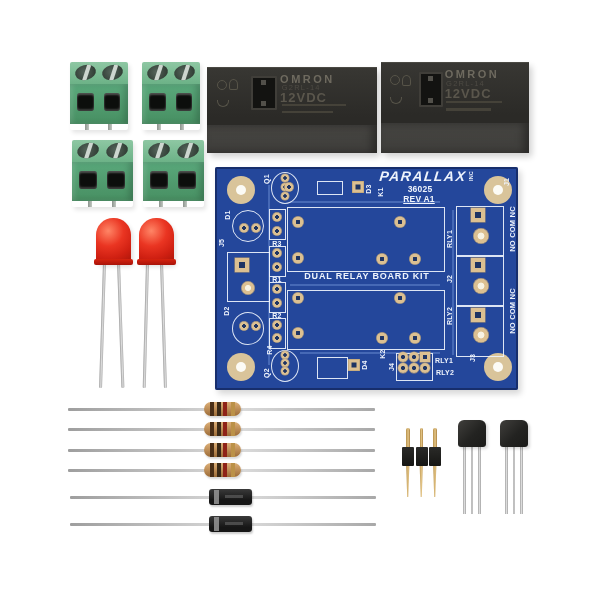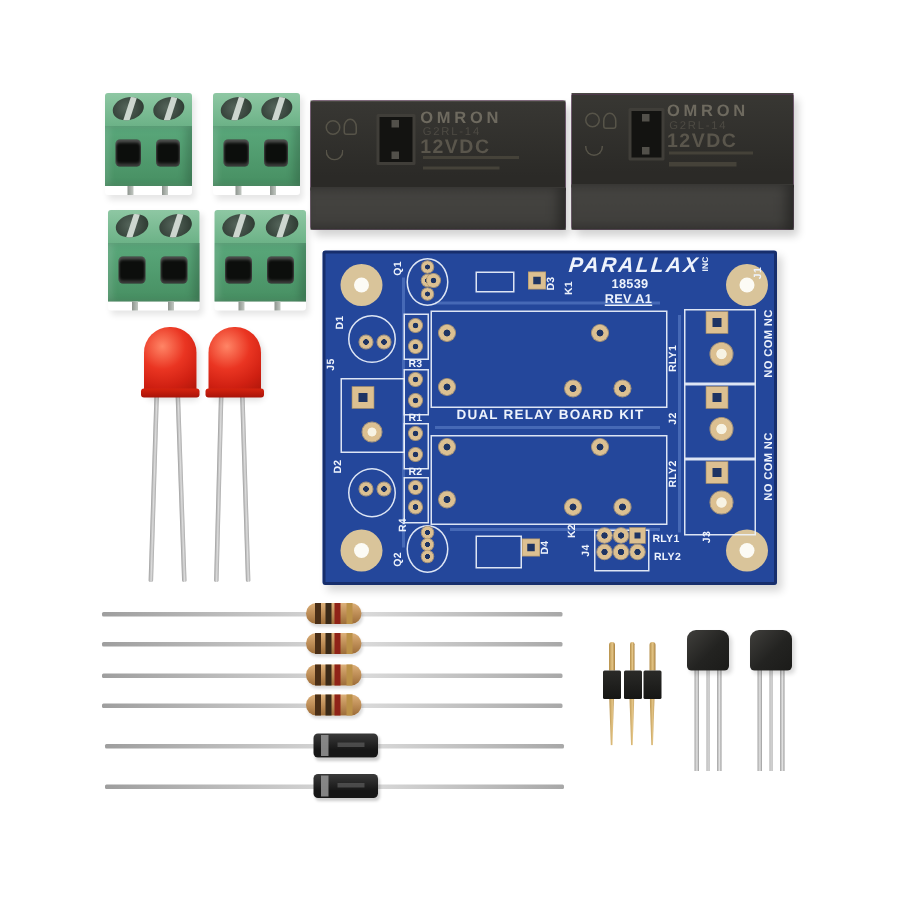--- a/index.html
+++ b/index.html
@@ -16,21 +16,21 @@
   .tb-screw::after{content:"";position:absolute;left:46%;top:-20%;width:20%;height:140%;
             background:#cdd6cf;transform:rotate(32deg);}
   .tb-body{position:absolute;left:0;right:0;top:33%;bottom:9%;
            background:linear-gradient(180deg,#5aa87b,#478f62);
            box-shadow:inset -4px 0 6px rgba(0,0,0,0.18),inset 3px 0 4px rgba(255,255,255,0.12);}
   .tb-hole{position:absolute;top:22%;width:29%;height:46%;background:#0c0e0c;border-radius:3px;
            box-shadow:inset 0 2px 2px rgba(255,255,255,0.28),inset 0 -2px 2px rgba(150,150,150,0.35);}
   .tb-pin{position:absolute;bottom:0;width:4px;height:9%;background:linear-gradient(90deg,#8d948e,#c2c8c2);}
 
   
-  .relay{position:absolute;background:#701a75;border-radius:2px;box-shadow:3px 4px 6px rgba(0,0,0,0.18);text-align:right;}
+  .relay{position:absolute;background:#e5e5e5;border-radius:2px;box-shadow:3px 4px 6px rgba(0,0,0,0.18);text-align:right;}
   .relay-top{position:absolute;left:0;right:0;top:0;height:67%;
              background:linear-gradient(180deg,#383733 0%,#2b2a27 85%);
              border-top:1px solid #4a4943;border-bottom:1px solid #121210;}
   .relay-base{position:absolute;left:0;right:0;bottom:0;height:33%;
               background:linear-gradient(180deg,#454441,#38373400 140%),#3d3c39;
               box-shadow:inset -5px 0 8px rgba(0,0,0,0.35);}
   .relay-window{position:absolute;left:26%;top:14%;width:13%;height:52%;background:#131311;
                 border:2px solid #403e39;border-radius:1px;}
   .relay-window::before,.relay-window::after{content:"";position:absolute;left:35%;width:5px;height:5px;background:#52504a;}
   .relay-window::before{top:8%;} .relay-window::after{bottom:8%;}
@@ -239,21 +239,21 @@
   <span class="ps" style="left:242px;top:265px;width:14px;height:14px;"></span>
   <span class="ps" style="left:358px;top:187px;"></span>
   <span class="ps" style="left:354px;top:365px;"></span>
   <span class="ps" style="left:478px;top:215px;width:14px;height:14px;"></span>
   <span class="ps" style="left:478px;top:265px;width:14px;height:14px;"></span>
   <span class="ps" style="left:478px;top:315px;width:14px;height:14px;"></span>
   <span class="ps" style="left:425px;top:357px;width:10px;height:10px;"></span>
 
   <span class="lb" style="left:423px;top:176px;font-size:14px;font-style:italic;letter-spacing:1.5px;transform:translate(-50%,-50%) skewX(-6deg);">PARALLAX</span>
   <span class="lbr" style="left:471px;top:176px;font-size:5.5px;">INC</span>
-  <span class="lb" style="left:420px;top:189px;font-size:8.5px;">18539</span>
+  <span class="lb" style="left:420px;top:189px;font-size:8.5px;">36025</span>
   <span class="lb" style="left:419px;top:199px;font-size:8.5px;text-decoration:underline;">REV A1</span>
   <span class="lb" style="left:367px;top:276px;font-size:9px;letter-spacing:0.8px;">DUAL RELAY BOARD KIT</span>
   <span class="lbr" style="left:380px;top:192px;">K1</span>
   <span class="lbr" style="left:382px;top:354px;">K2</span>
   <span class="lbr" style="left:449px;top:239px;">RLY1</span>
   <span class="lbr" style="left:449px;top:316px;">RLY2</span>
   <span class="lbr" style="left:512px;top:229px;font-size:7.5px;">NO COM NC</span>
   <span class="lbr" style="left:512px;top:311px;font-size:7.5px;">NO COM NC</span>
   <span class="lbr" style="left:506px;top:182px;">J1</span>
   <span class="lbr" style="left:449px;top:279px;">J2</span>

